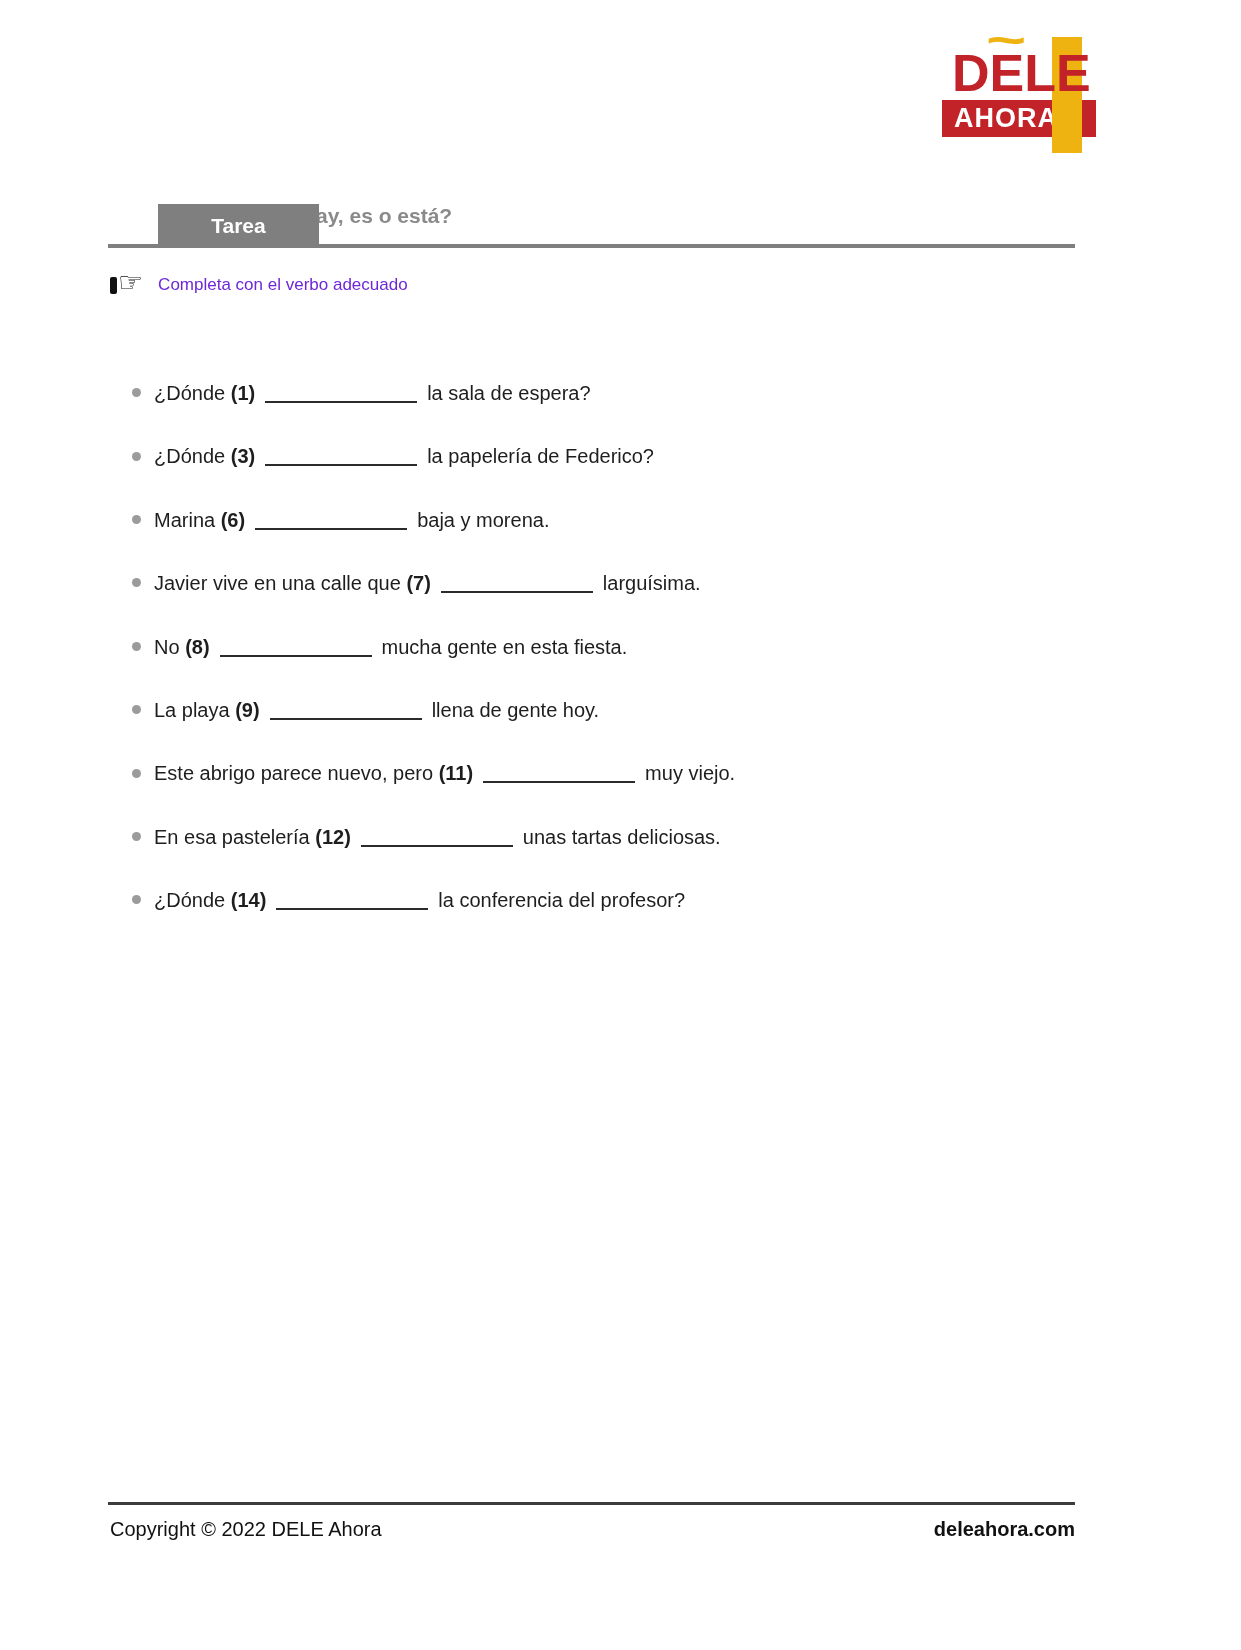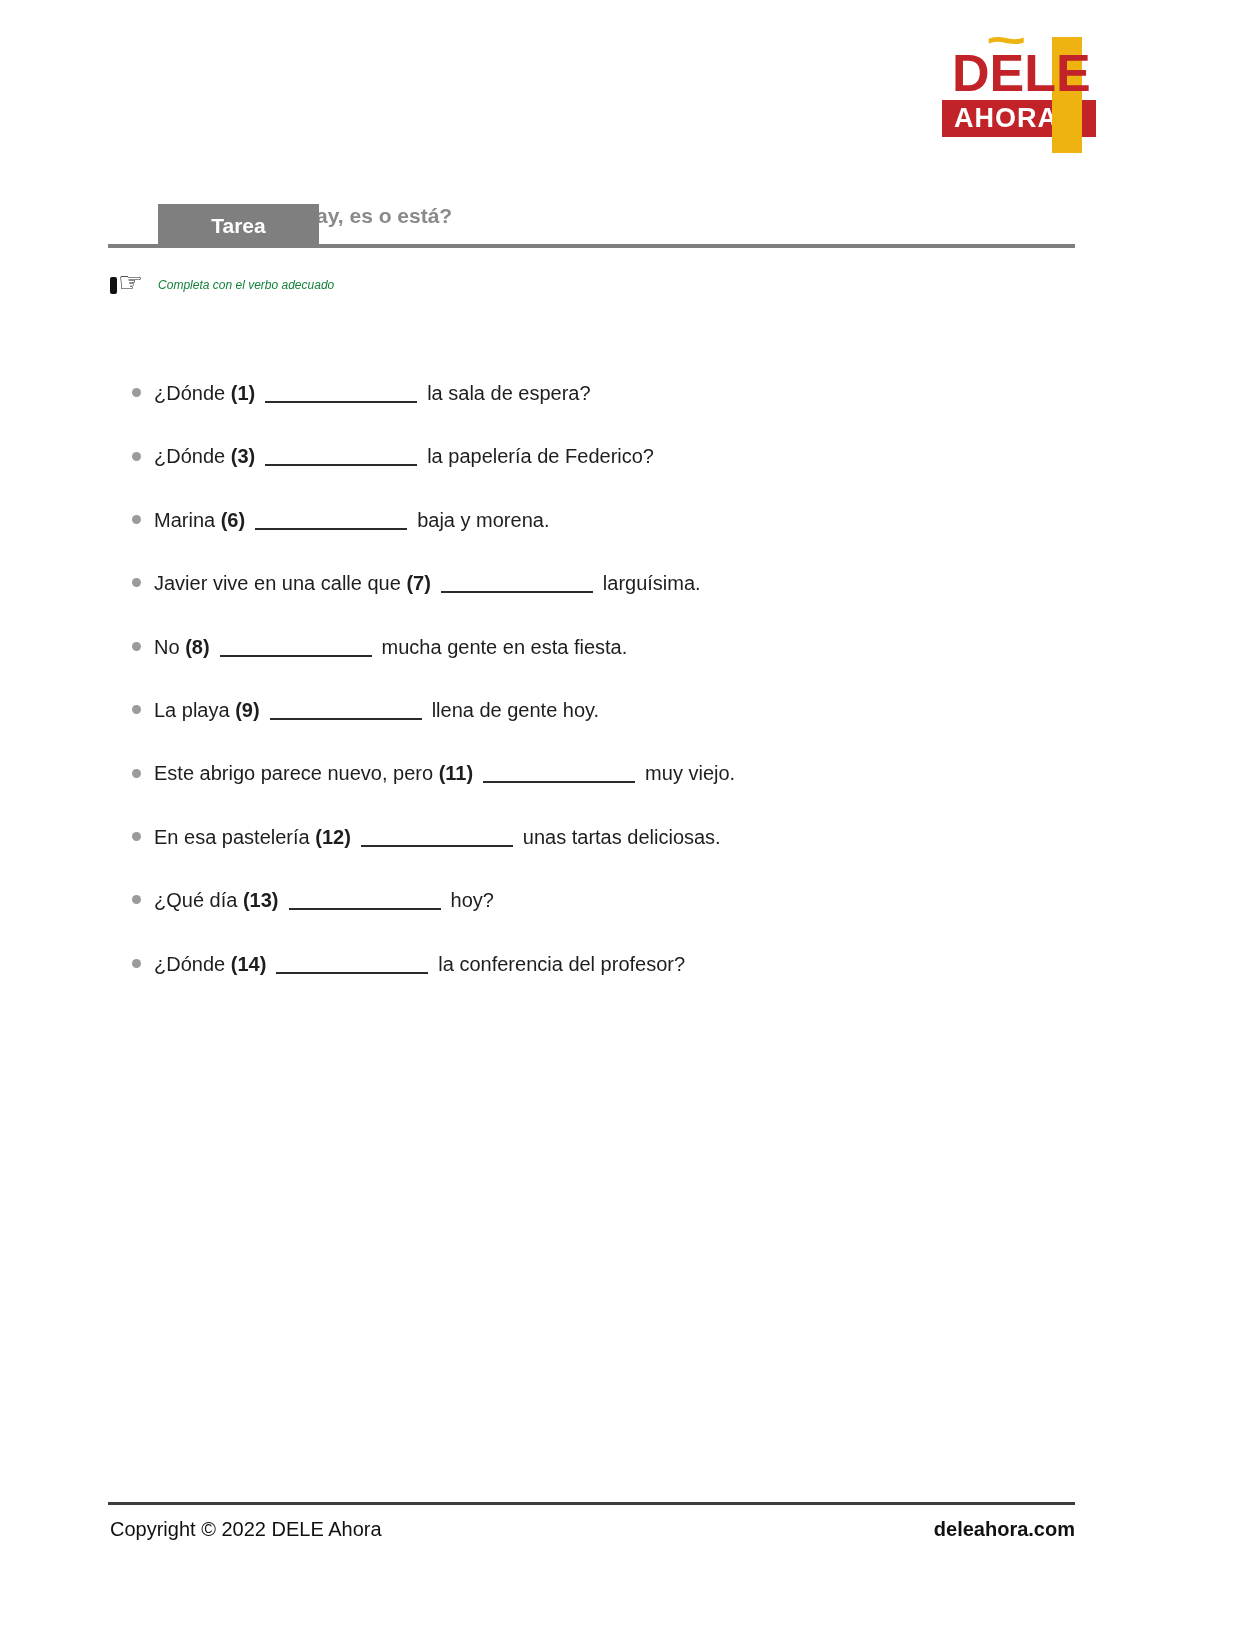--- a/index.html
+++ b/index.html
@@ -32,21 +32,21 @@
     font-size:21px;font-weight:700;z-index:2;margin-left:46px;}
   .tab-title{position:absolute;left:288px;top:204px;height:42px;display:flex;align-items:flex-start;
     font-size:21px;font-weight:700;color:var(--title-gray);}
   .tab-rule{position:absolute;left:108px;top:244px;width:967px;height:4px;background:var(--ui-gray);}
 
   
   .instruction{position:absolute;left:110px;top:269px;height:32px;display:flex;align-items:center;font-size:20px;}
   .manicule-bar{display:inline-block;width:7px;height:17px;background:#111;border-radius:2px;margin-right:1px;}
   .manicule{font-family:"DejaVu Sans", sans-serif;font-size:28px;line-height:1;
     margin-right:15px;position:relative;top:-2px;color:#111;}
-  .instruction-text{font-size:12px;color:#15803d;font-style:italic;}
+  .instruction-text{font-size:17px;color:#6d28d9;}
 
   
   .exercise-list{position:absolute;left:132px;top:362px;margin:0;padding:0;list-style:none;}
   .item{height:63.4px;line-height:63.4px;white-space:pre;font-size:20px;color:#1e1e1e;}
   .bullet{display:inline-block;width:9px;height:9px;border-radius:50%;background:var(--bullet-gray);
     margin-right:13px;vertical-align:middle;position:relative;top:-2px;}
   .seg-num{font-weight:700;}
   .blank{display:inline-block;width:152px;height:16px;border-bottom:2px solid #2b2b2b;
     margin:0 10px;position:relative;top:3px;}
 
@@ -86,21 +86,20 @@
 
 <ul class="exercise-list">
     <li class="item"><span class="bullet"></span><span class="seg-text">¿Dónde </span><span class="seg-num">(1)</span><span class="blank"></span><span class="seg-text">la sala de espera?</span></li>
     <li class="item"><span class="bullet"></span><span class="seg-text">¿Dónde </span><span class="seg-num">(3)</span><span class="blank"></span><span class="seg-text">la papelería de Federico?</span></li>
     <li class="item"><span class="bullet"></span><span class="seg-text">Marina </span><span class="seg-num">(6)</span><span class="blank"></span><span class="seg-text">baja y morena.</span></li>
     <li class="item"><span class="bullet"></span><span class="seg-text">Javier vive en una calle que </span><span class="seg-num">(7)</span><span class="blank"></span><span class="seg-text">larguísima.</span></li>
     <li class="item"><span class="bullet"></span><span class="seg-text">No </span><span class="seg-num">(8)</span><span class="blank"></span><span class="seg-text">mucha gente en esta fiesta.</span></li>
     <li class="item"><span class="bullet"></span><span class="seg-text">La playa </span><span class="seg-num">(9)</span><span class="blank"></span><span class="seg-text">llena de gente hoy.</span></li>
     <li class="item"><span class="bullet"></span><span class="seg-text">Este abrigo parece nuevo, pero </span><span class="seg-num">(11)</span><span class="blank"></span><span class="seg-text">muy viejo.</span></li>
     <li class="item"><span class="bullet"></span><span class="seg-text">En esa pastelería </span><span class="seg-num">(12)</span><span class="blank"></span><span class="seg-text">unas tartas deliciosas.</span></li>
-    <li class="item"><span class="bullet"></span><span class="seg-text">¿Qué día </span><span class="seg-num">(13)</span><span class="blank"></span><span class="seg-text">hoy?</span></li>
     <li class="item"><span class="bullet"></span><span class="seg-text">¿Dónde </span><span class="seg-num">(14)</span><span class="blank"></span><span class="seg-text">la conferencia del profesor?</span></li>
   </ul>
 
 <div class="footer-rule"></div>
 <div class="footer">
   <span>Copyright © 2022 DELE Ahora</span>
   <span class="site">deleahora.com</span>
 </div>
 
 </body></html>

